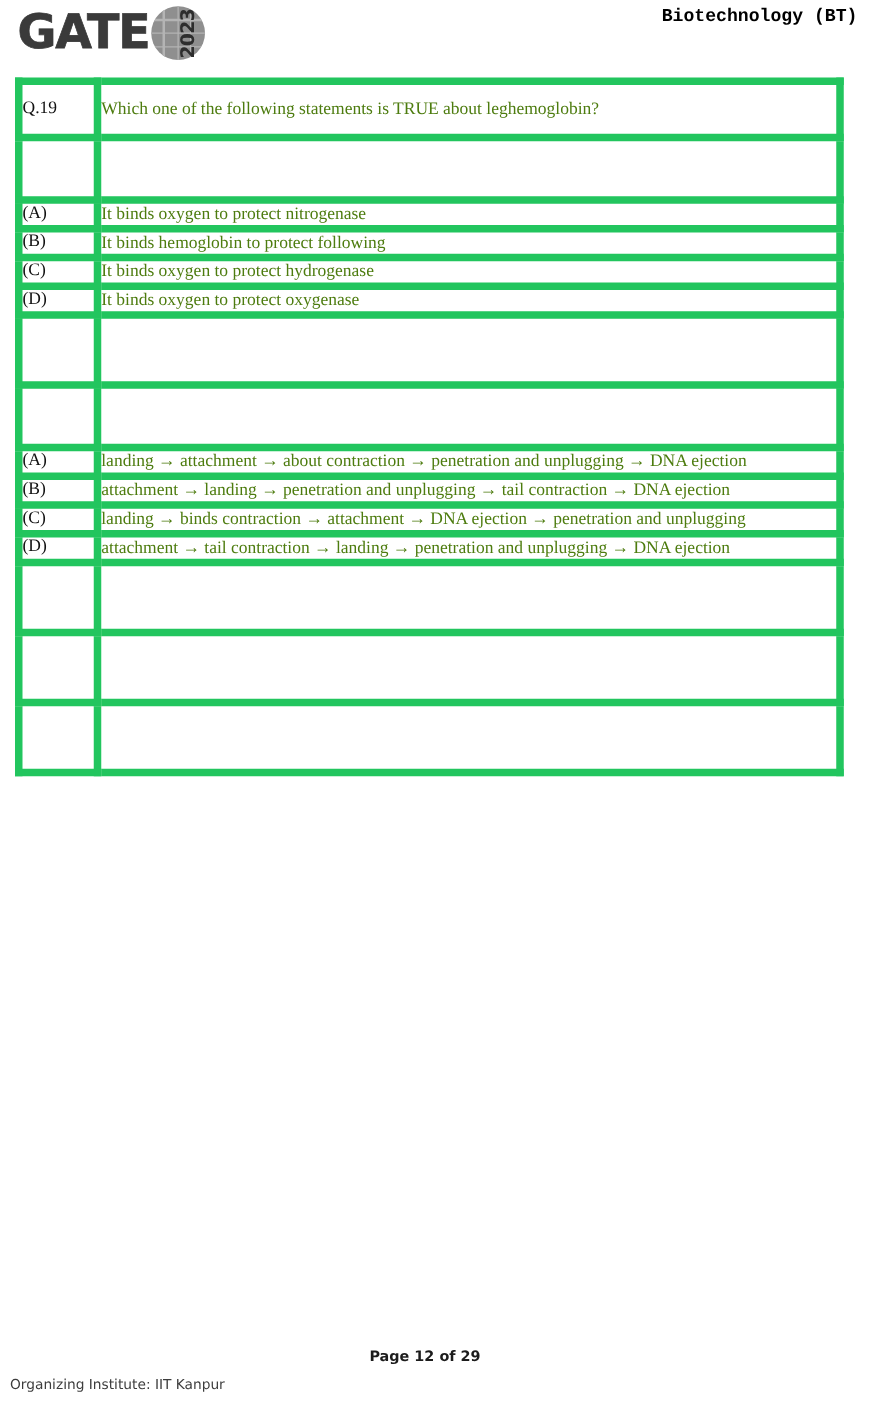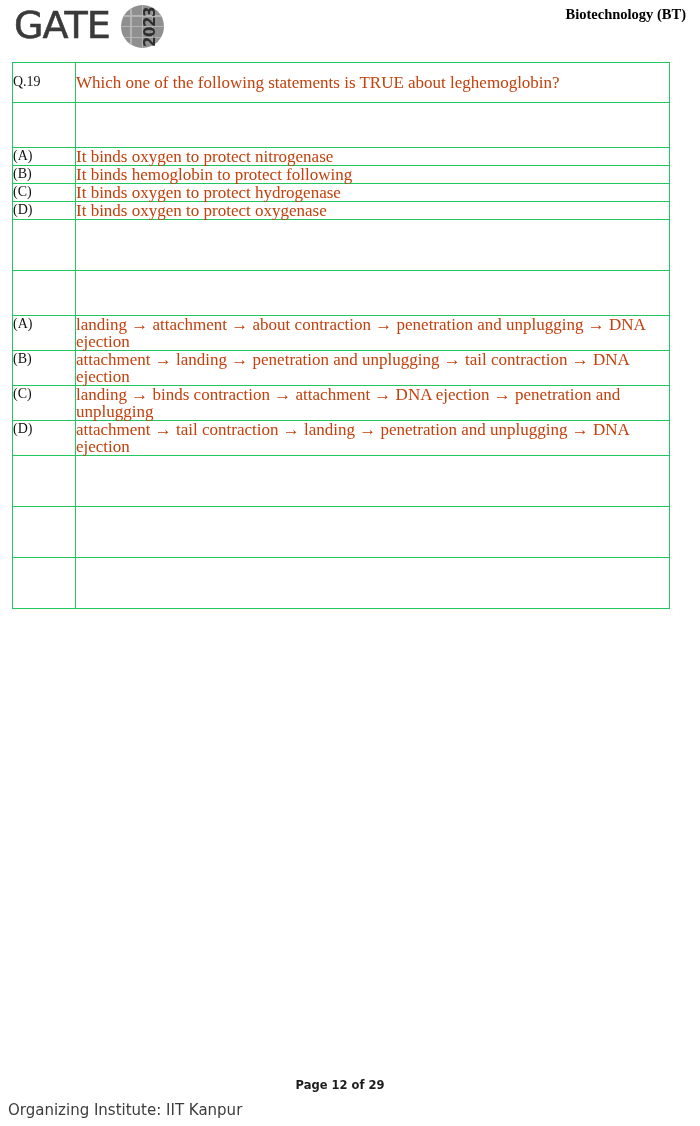--- a/index.html
+++ b/index.html
@@ -30,21 +30,21 @@
     left: 14px;
     top: 2px;
     width: 160px;
     height: 50px;
   }
   .logo-text {
     position: absolute;
     left: 0;
     top: 0;
     font-family: "DejaVu Sans", sans-serif;
-    font-weight: normal;
+    font-weight: bold;
     font-size: 38px;
     letter-spacing: -1px;
     color: #3a3a3a;
     line-height: 46px;
     -webkit-text-stroke: 0.6px #3a3a3a;
   }
   .logo-globe {
     position: absolute;
     left: 107px;
     top: 3px;
@@ -77,55 +77,55 @@
     transform: rotate(-90deg);
     transform-origin: center center;
     text-align: center;
     line-height: 40px;
     letter-spacing: -0.5px;
   }
   .paper-title {
     position: absolute;
     right: 14px;
     top: 6px;
-    font-family: Liberation Serif, serif;
+    font-family: Liberation Mono, monospace;
     font-weight: bold;
     font-size: 14.5px;
     color: #000000;
   }
 
   
   .qtable {
     position: absolute;
     left: 12px;
     top: 62px;
     width: 657px;
     border-collapse: collapse;
     table-layout: fixed;
   }
   .qtable td {
-    border: 1px solid #22c55e;
+    border: 6px solid #22c55e;
     vertical-align: top;
     padding: 0;
   }
   .col-label { width: 63px; }
   .col-body  { width: 594px; }
 
   .cell-label {
     font-family: "Liberation Serif", serif;
     font-size: 14px;
     color: #111111;
     padding: 9px 0 9px 10px;
     white-space: nowrap;
   }
   .cell-body {
     font-family: "Liberation Serif", serif;
-    font-size: 17px;
+    font-size: 14px;
     line-height: 17px;
-    color: #c2410c;
+    color: #4d7c0f;
     padding: 9px 8px 9px 9px;
   }
   .row-q .cell-label,
   .row-q .cell-body { padding-top: 11px; padding-bottom: 11px; }
 
   .row-spacer td { height: 44px; }
   .row-spacer-tall td { height: 50px; }
   .row-blank td { height: 50px; }
 
   
@@ -145,21 +145,21 @@
     font-family: "DejaVu Sans", sans-serif;
     font-weight: bold;
     font-size: 11.5px;
     color: #1c1c1c;
   }
   .org-line {
     position: absolute;
     left: 8px;
     top: 41px;
     font-family: "DejaVu Sans", sans-serif;
-    font-size: 15px;
+    font-size: 11px;
     color: #3c3c3c;
   }
 </style>
 </head>
 <body>
 
 <div class="header">
   <div class="logo-wrap">
     <div class="logo-text">GATE</div>
     <div class="logo-globe">

